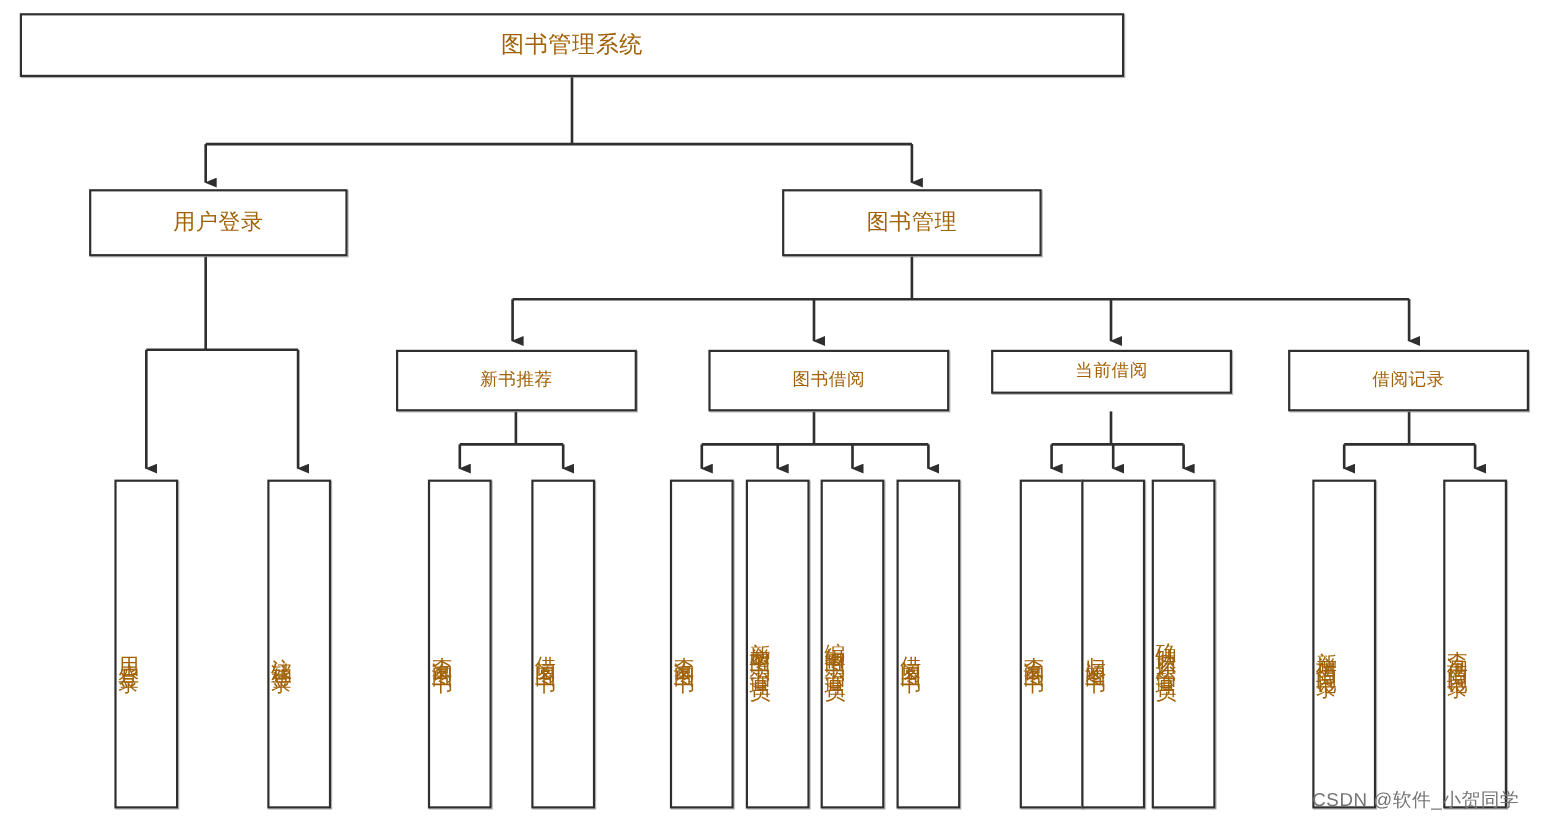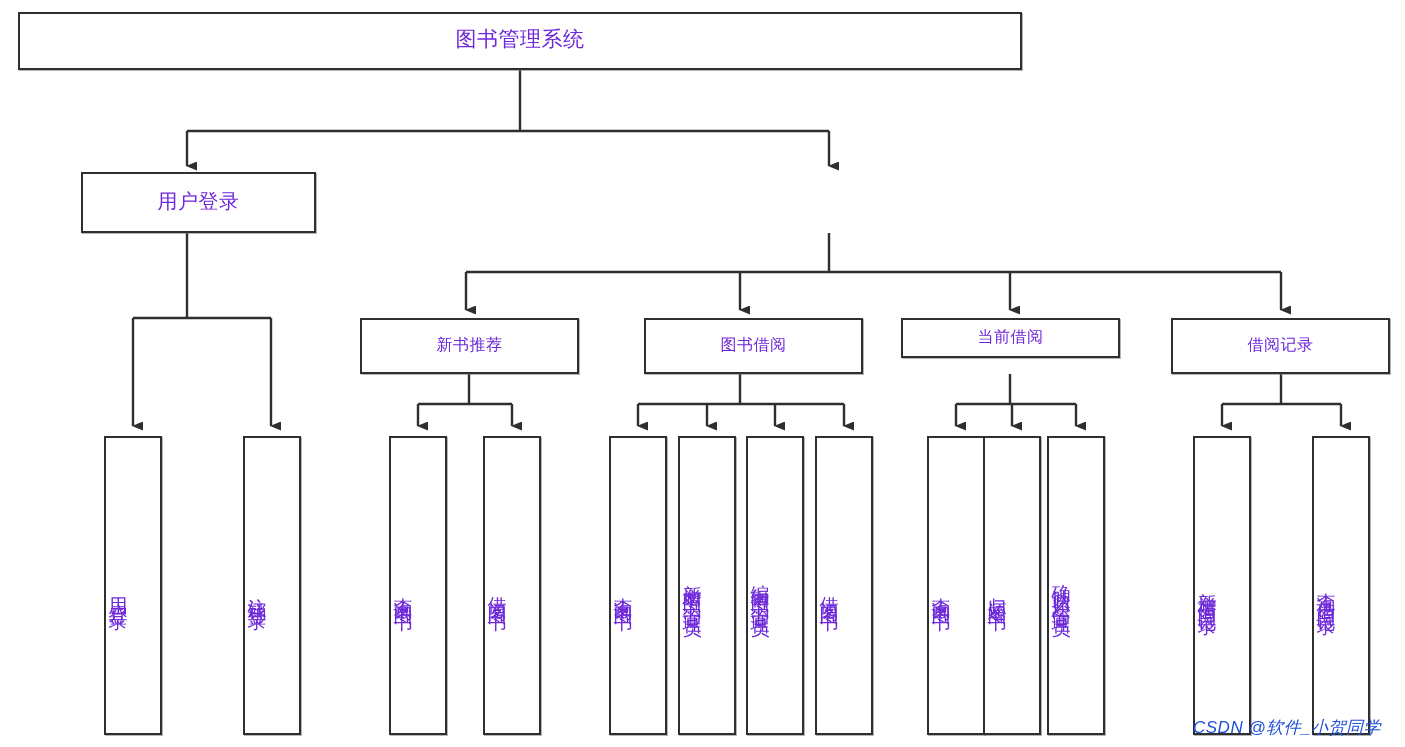--- a/index.html
+++ b/index.html
@@ -27,23 +27,22 @@
     pointer-events: none;
   }
   .node {
     position: absolute;
     box-sizing: border-box;
     background: #ffffff;
     border: 2px solid #2f2f2f;
     display: flex;
     align-items: center;
     justify-content: center;
-    color: #6d28d9;
+    color: #a16207;
     box-shadow: 1px 1px 0 rgba(120,120,120,0.55);
-    font-family: Liberation Mono, monospace;
   }
   .node-label {
     display: block;
     text-align: center;
     line-height: 1.18;
     letter-spacing: 0.5px;
     white-space: nowrap;
   }
   
   .node.level-1 {
@@ -68,25 +67,24 @@
     writing-mode: vertical-rl;
     text-orientation: upright;
     line-height: 1.05;
     letter-spacing: 5px;
     white-space: nowrap;
     text-align: left;
   }
   .watermark {
     position: absolute;
     font-size: 17px;
-    color: #1d4ed8;
+    color: #737373;
     letter-spacing: 0.5px;
     white-space: nowrap;
     user-select: none;
-    font-style: italic;
   }
 </style>
 </head>
 <body>
 
 <div id="diagram-root">
 
   <svg id="edge-layer" viewBox="0 0 1405 747" width="1405" height="747" aria-hidden="true">
     <defs>
       <marker id="arrowhead" markerWidth="9" markerHeight="11" refX="4.5" refY="10" orient="auto" markerUnits="userSpaceOnUse">
@@ -143,20 +141,23 @@
   </svg>
 
   <div class="node level-1" style="left:18px; top:12px; width:1004px; height:58px;">
     <span class="node-label">图书管理系统</span>
   </div>
 
   <div class="node level-2" style="left:81px; top:172px; width:235px; height:61px;">
     <span class="node-label">用户登录</span>
   </div>
 
+  <div class="node level-2" style="left:711px; top:172px; width:236px; height:61px;">
+    <span class="node-label">图书管理</span>
+  </div>
 
   <div class="node level-3" style="left:360px; top:318px; width:219px; height:56px;">
     <span class="node-label">新书推荐</span>
   </div>
 
   <div class="node level-3" style="left:631px; top:318px; width:219px; height:56px;margin-left:13px;">
     <span class="node-label">图书借阅</span>
   </div>
 
   <div class="node level-3" style="left:901px; top:318px; width:219px; height:40px;">

